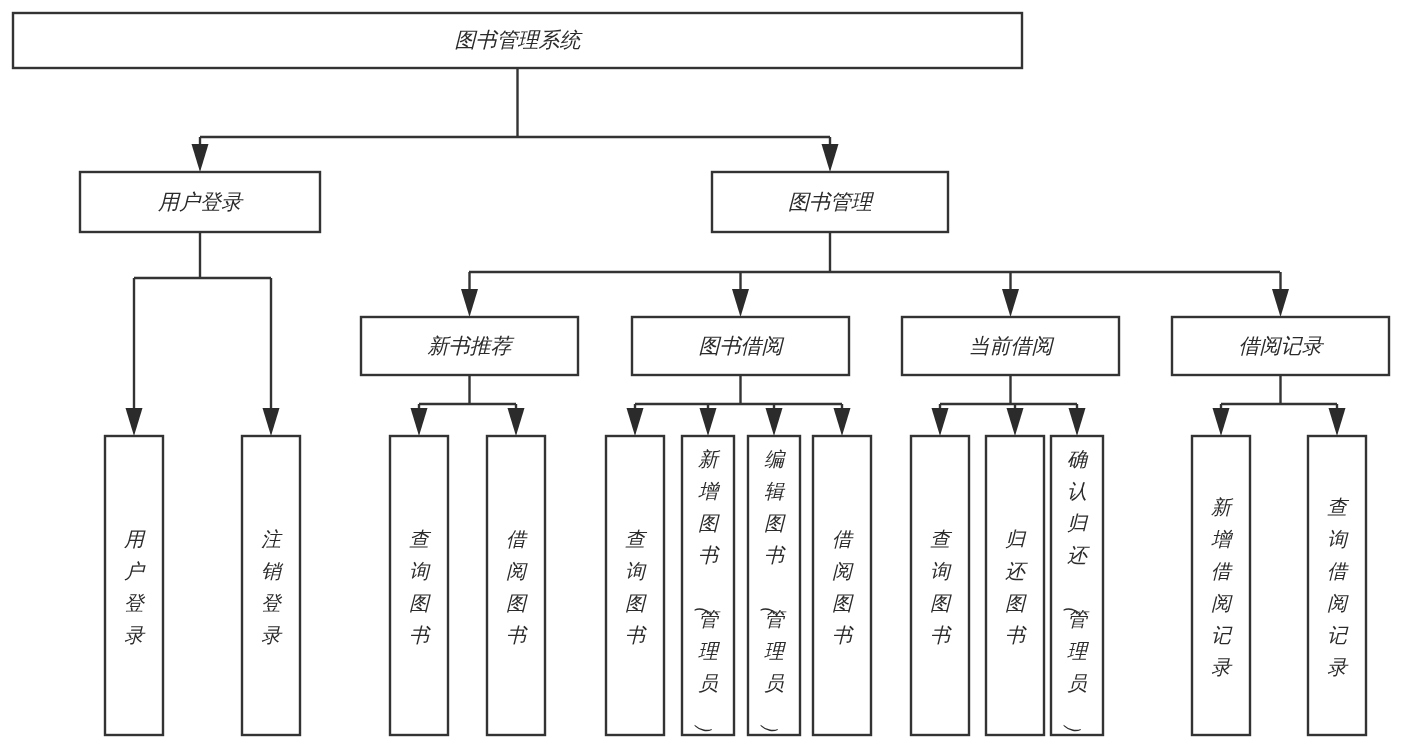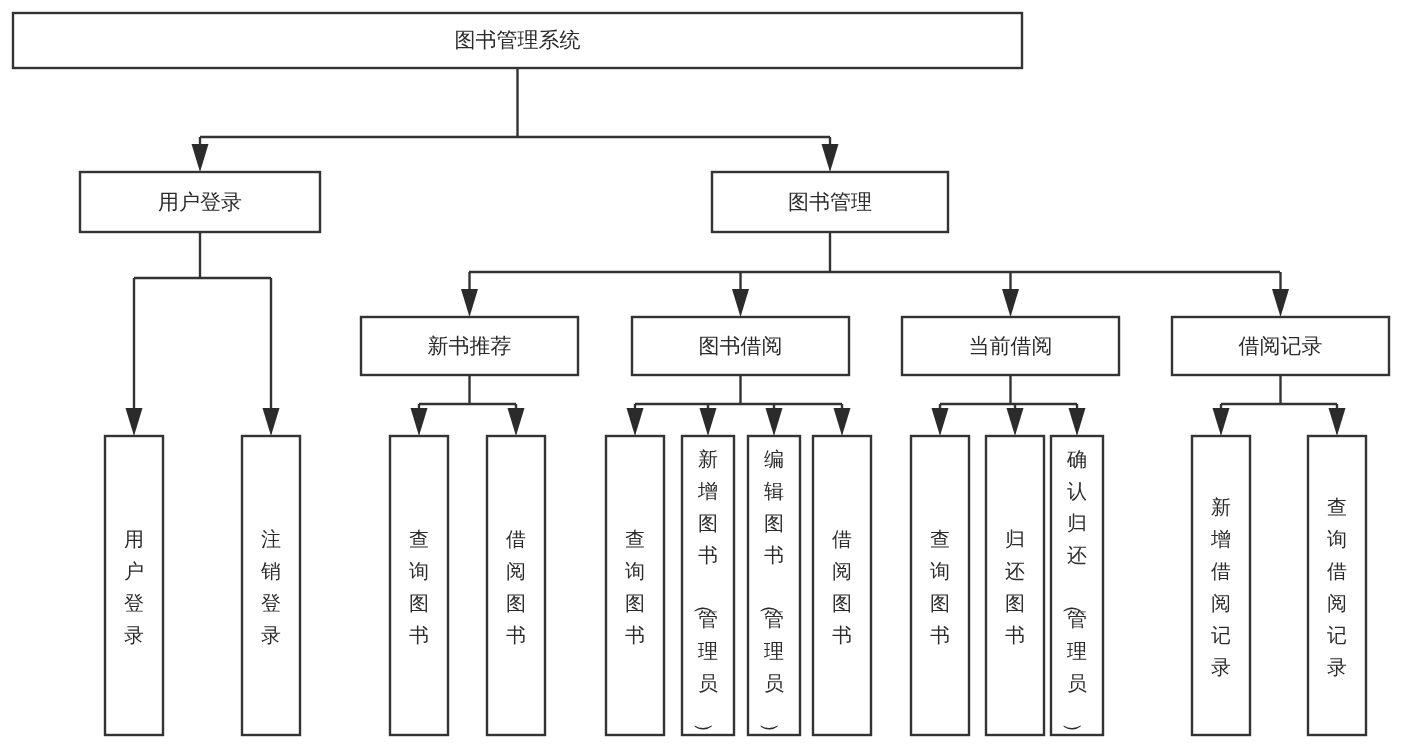--- a/index.html
+++ b/index.html
@@ -12,20 +12,21 @@
     width: 1405px;
     height: 747px;
     font-family: "Liberation Sans", "DejaVu Sans", sans-serif;
     overflow: hidden;
     position: relative;
   }
   #diagram-root {
     position: relative;
     width: 1192px;
     height: 747px;
+    font-style: italic;
   }
   svg.diagram-canvas {
     position: absolute;
     left: 0;
     top: 0;
     width: 1405px;
     height: 747px;
     display: block;
   }
   .node-box {

